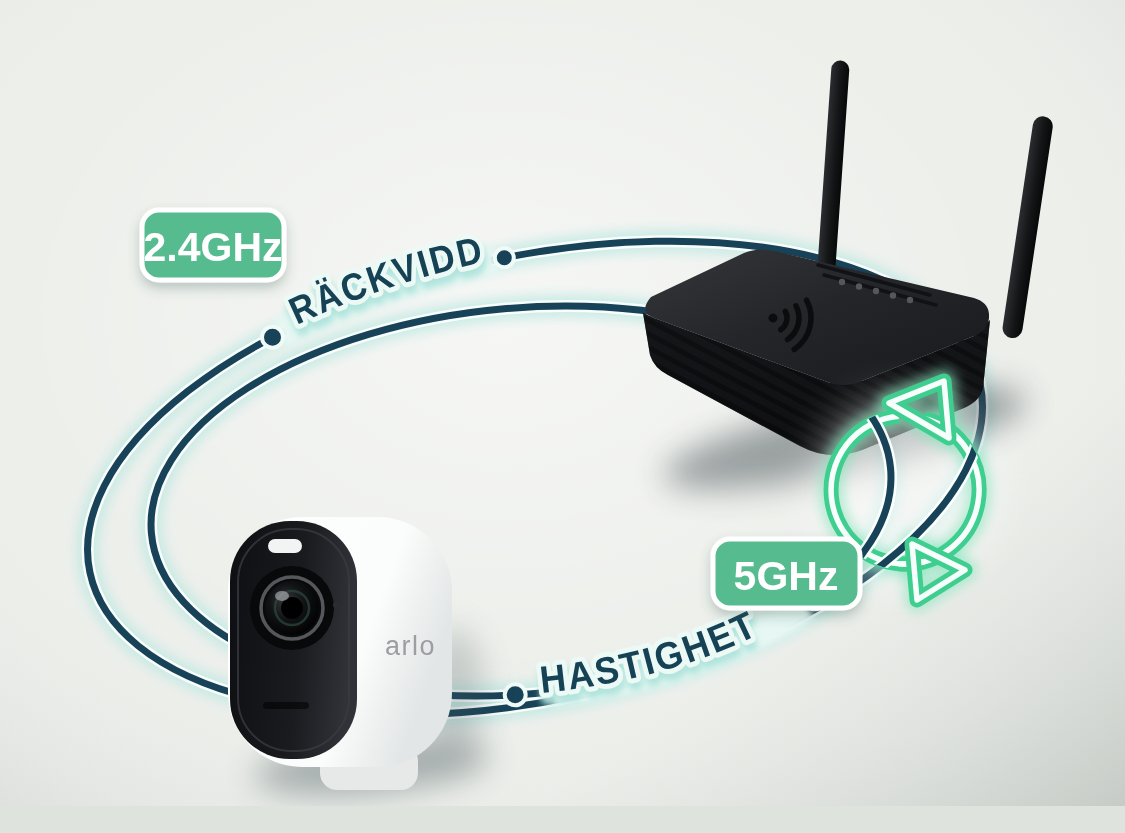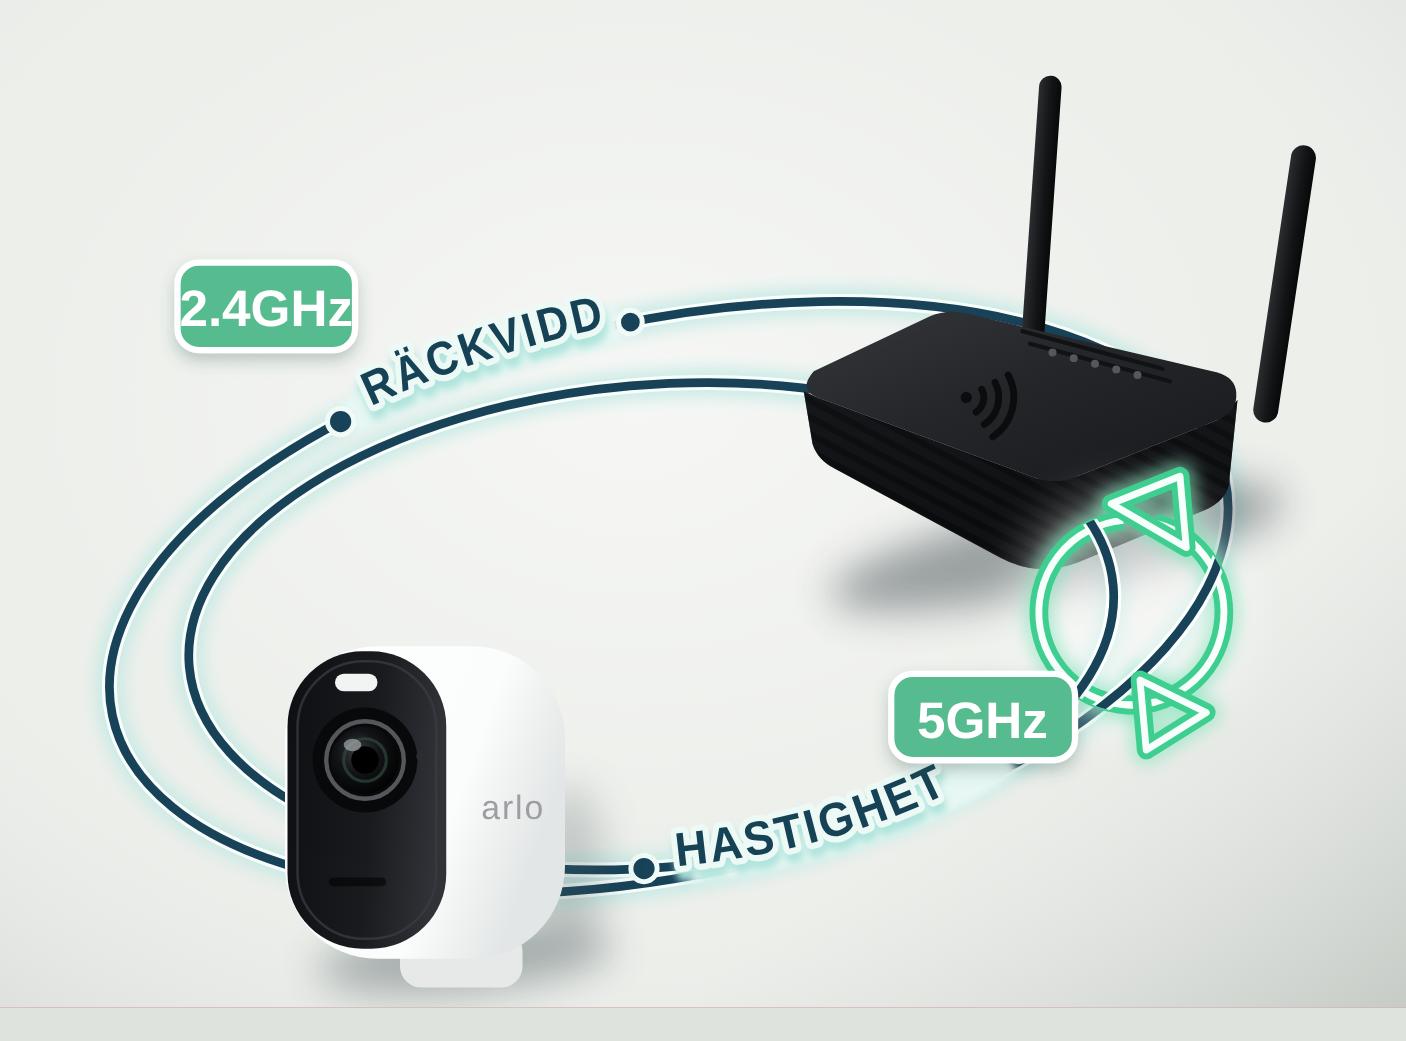--- a/index.html
+++ b/index.html
@@ -1,16 +1,16 @@
 <!DOCTYPE html>
 <html><head>
 <meta charset="utf-8">
 <style>
   html,body{margin:0;padding:0;background:#dfe3de;}
-  .stage{position:relative;width:1125px;height:806px;overflow:hidden;background:#b91c1c;}
+  .stage{position:relative;width:1125px;height:806px;overflow:hidden;background:#22c55e;}
   svg{display:block;}
   .orbit-glow{fill:none;stroke:#c3e9e3;stroke-width:23;opacity:.85;}
   .orbit-white{fill:none;stroke:#fbfffe;stroke-width:12;opacity:.95;}
   .orbit-core{fill:none;stroke-width:7;}
   .orbit-text{font-family:"Liberation Sans",sans-serif;font-weight:700;font-size:38px;
               letter-spacing:2.5px;paint-order:stroke;stroke:#ecf9f5;stroke-width:10px;stroke-linejoin:round;}
   .band-text{font-family:"Liberation Sans",sans-serif;font-weight:700;font-size:41px;fill:#ffffff;
              text-anchor:middle;}
   .brand-text{font-family:"Liberation Sans",sans-serif;font-weight:400;font-size:27px;fill:#9c9ea1;
               letter-spacing:1.5px;}

